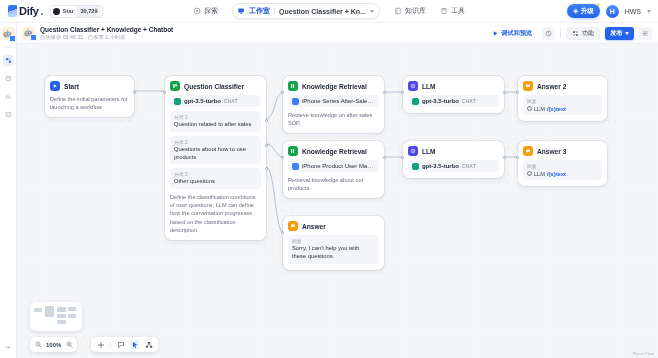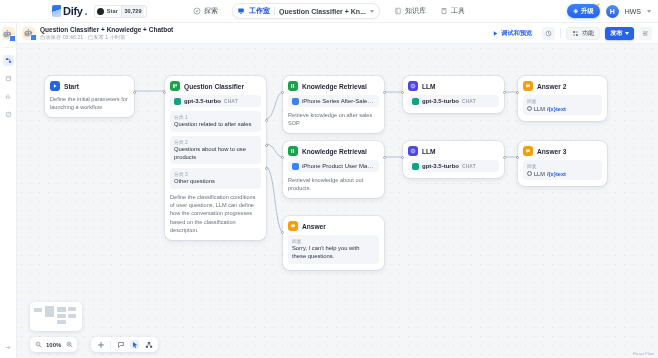--- a/index.html
+++ b/index.html
@@ -12,21 +12,21 @@
   #app { position: relative; width: 658px; height: 358px; }
 
   
   .topbar {
     position: absolute; top: 0; left: 0; width: 658px; height: 23px;
     background: #ffffff;
     display: flex; align-items: center;
     border-bottom: 1px solid #eef0f3;
     z-index: 40;
   }
-  .tb-left { display: flex; align-items: center; gap: 6px; padding-left: 8px; margin-left: 44px; }
+  .tb-left { display: flex; align-items: center; gap: 6px; padding-left: 8px; }
   .logo-wrap { display: flex; align-items: center; gap: 2px; }
   .logo-mark {
     width: 9px; height: 12px; border-radius: 2px 1px 1px 2px;
     background: linear-gradient(160deg,#3b7ef7 0%, #2f6fe8 45%, #9cc0fb 46%, #c9dcfd 100%);
   }
   .logo-text { font-size: 11px; font-weight: 700; color: #16213d; letter-spacing: -0.3px; }
   .logo-dot { color: #2d6ae3; font-weight: 700; font-size: 11px; }
   .star-pill {
     display: flex; align-items: center; gap: 3px;
     height: 13px; border: 1px solid #e3e6eb; border-radius: 3px;

